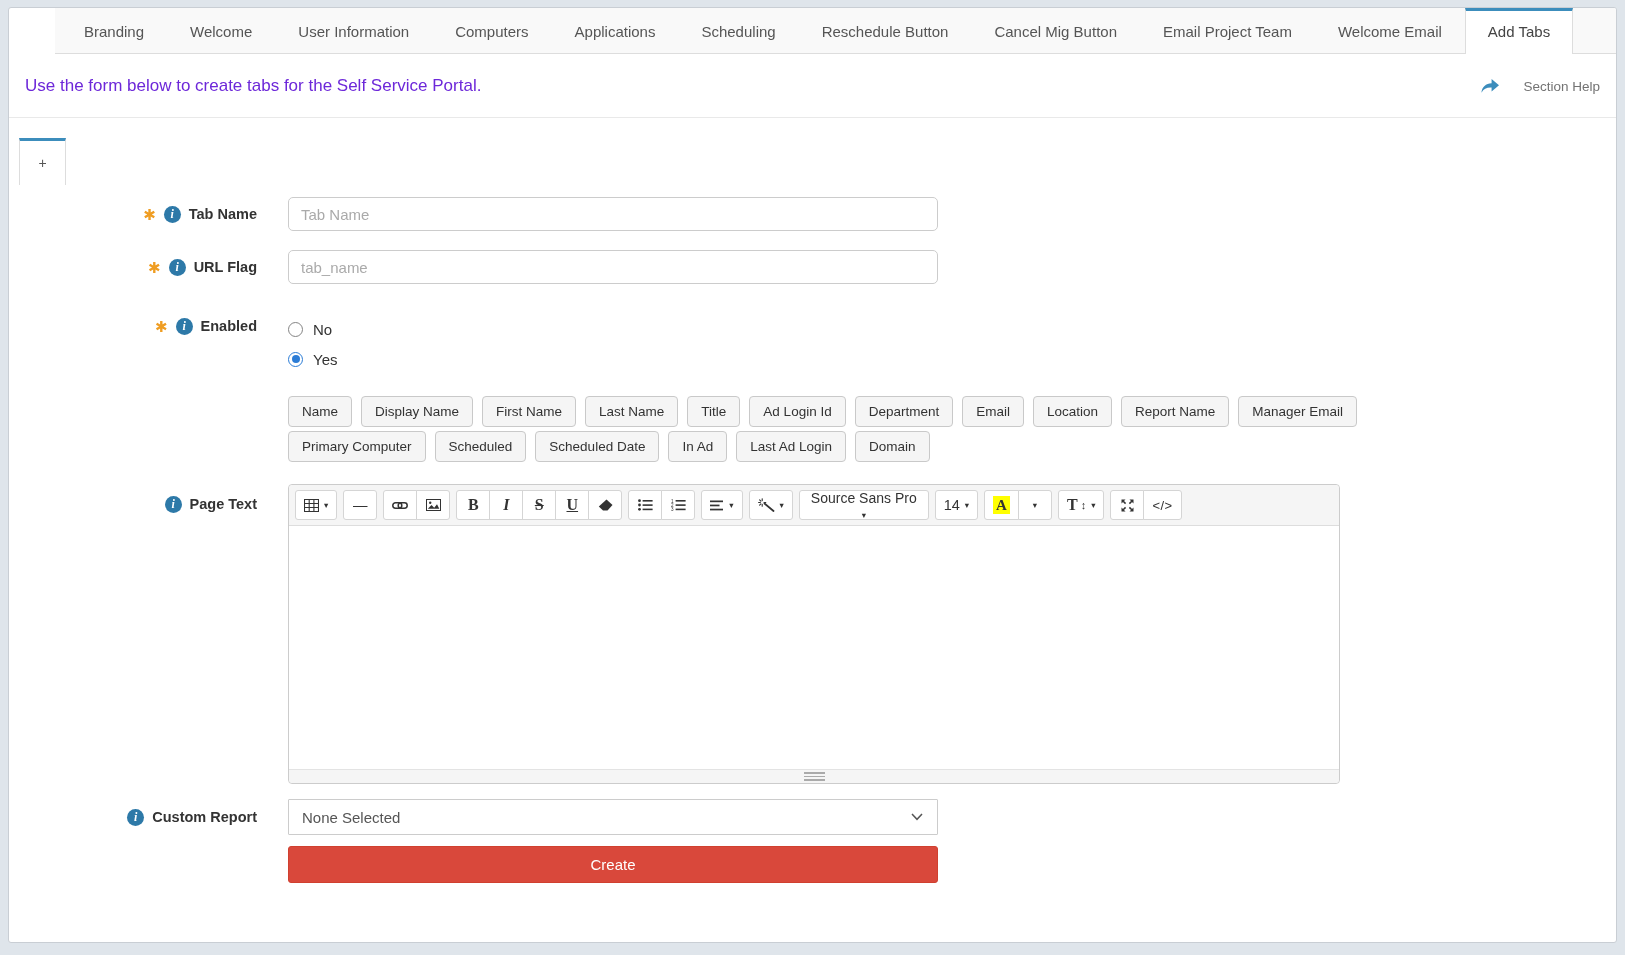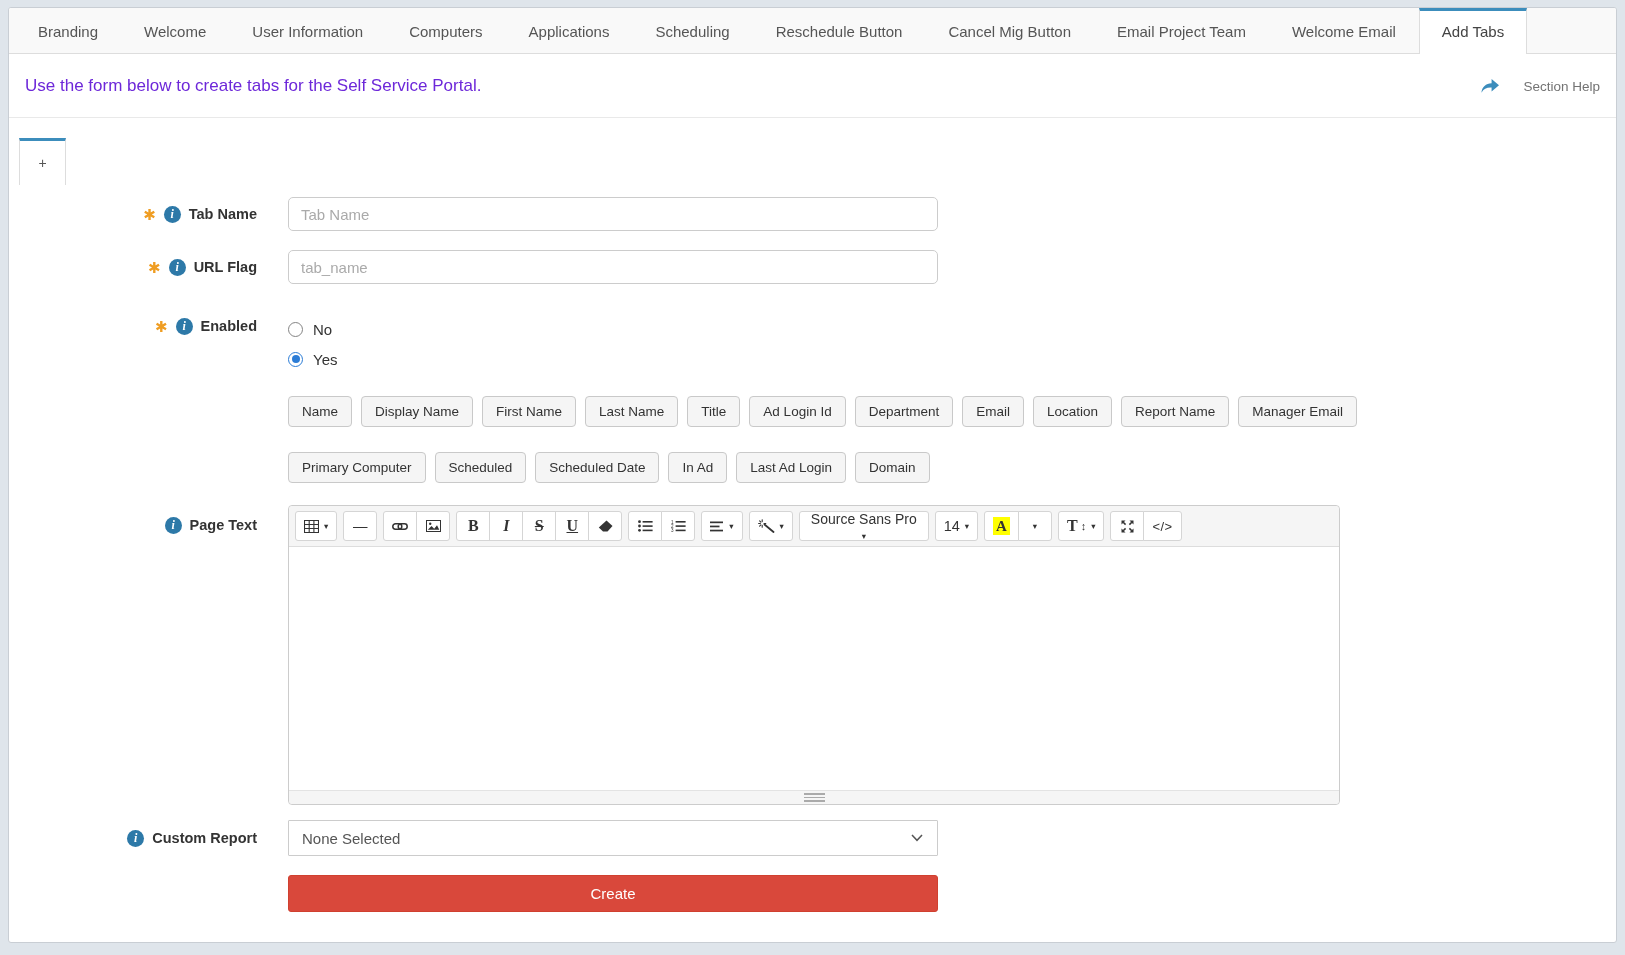--- a/index.html
+++ b/index.html
@@ -14,20 +14,21 @@
   .card {
     position:absolute; left:8px; top:7px; width:1609px; height:936px;
     background:#fff; border:1px solid #c9ced4; border-radius:3px;
     overflow:hidden;
   }
   
   .nav-tabs {
     display:flex; align-items:stretch;
     background:#f9f9f9; border-bottom:1px solid #ddd;
     padding-left:6px;
+    margin-left:46px;
   }
   .nav-tab {
     padding:12px 22px 13px; font-size:15px; color:#555;
     border-top:3px solid transparent; border-left:1px solid transparent; border-right:1px solid transparent;
     cursor:pointer; white-space:nowrap;
   }
   .nav-tab.active {
     background:#fff; color:#444;
     border-top:3px solid #3c8dbc;
     border-left:1px solid #ddd; border-right:1px solid #ddd;
@@ -89,21 +90,21 @@
     width:15px; height:15px; border:1.5px solid #848484; border-radius:50%;
     position:relative; background:#fff;
   }
   .radio-option.selected .radio-circle { border-color:#2b7cd6; }
   .radio-option.selected .radio-circle::after {
     content:""; position:absolute; left:2.5px; top:2.5px; right:2.5px; bottom:2.5px;
     background:#2b7cd6; border-radius:50%;
   }
   .radio-label { font-size:15px; color:#333; }
   
-  .token-rows { display:flex; flex-direction:column; gap:25px; }
+  .token-rows { display:flex; flex-direction:column; gap:4px; }
   .token-row { display:flex; gap:9px; }
   .token-btn {
     background:#f5f5f5; border:1px solid #c9c9c9; border-radius:4px;
     padding:7px 13px; font-size:13.5px; color:#333; cursor:pointer; white-space:nowrap;
   }
   
   .editor { width:1052px; border:1px solid #ccc; border-radius:4px; background:#fff; }
   .toolbar {
     background:#f5f5f5; border-bottom:1px solid #ddd;
     padding:5px 6px; display:flex; gap:6px; align-items:center;
@@ -140,21 +141,21 @@
   .drag-handle span { display:block; width:21px; height:1.5px; background:#aaa; }
   
   .custom-select {
     width:650px; height:36px; background:#fff;
     border:1px solid #ccc; border-radius:1px;
     display:flex; align-items:center; justify-content:space-between;
     padding:0 14px 0 13px; font-size:15px; color:#555; cursor:pointer;
   }
   
   .create-btn {
-    margin-top:19px;
+    margin-top:11px;
     background:#d9483b; border:1px solid #d0402f; border-radius:3px;
     color:#fff; font-size:15px; padding:9px 19px; cursor:pointer;
     font-family:"Liberation Sans", sans-serif;
   }
 </style>
 </head>
 <body>
 
 <div class="card">
 

